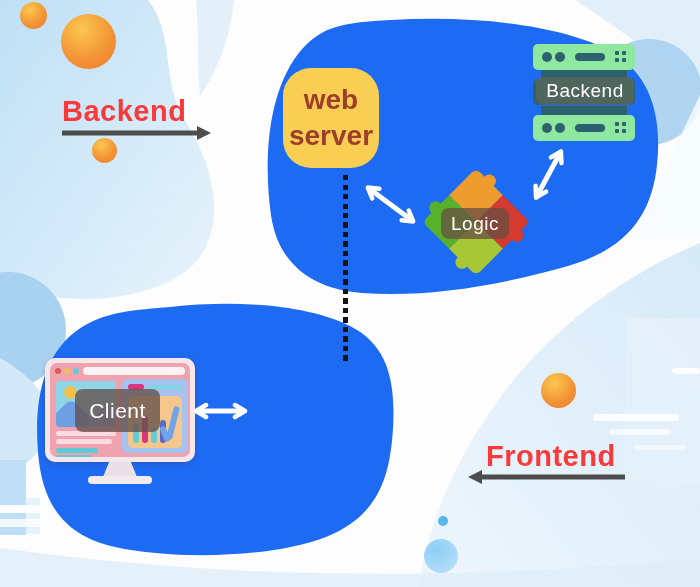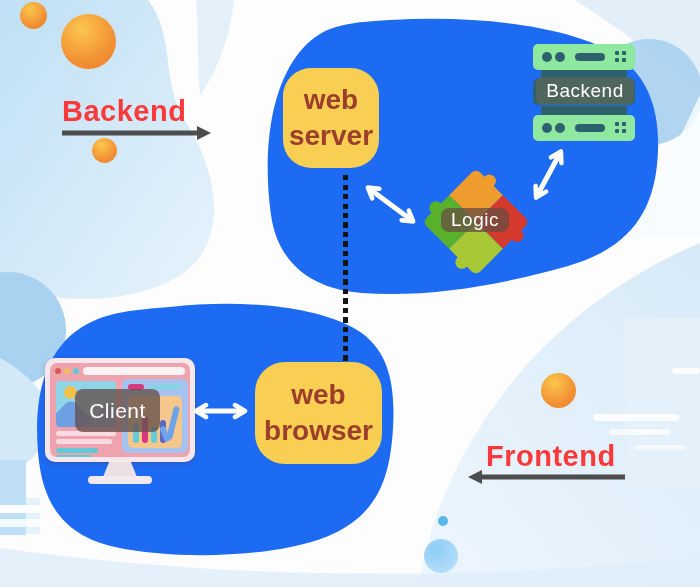--- a/index.html
+++ b/index.html
@@ -23,21 +23,21 @@
     justify-content:center;text-align:center;z-index:3;
   }
   .ybox-server{left:283px;top:68px;width:96px;height:100px;border-radius:28px;}
   .ybox-browser{left:255px;top:362px;width:127px;height:102px;border-radius:30px;}
   
   .ov{
     position:absolute;color:#fff;display:flex;align-items:center;
     justify-content:center;border-radius:8px;letter-spacing:.5px;z-index:5;
   }
   .ov-storage{left:536px;top:77px;width:98px;height:28px;font-size:19px;background:rgba(88,104,88,.8);border-radius:6px;}
-  .ov-logic{left:441px;top:208px;width:68px;height:24px;font-size:19px;background:rgba(104,78,66,.75);}
+  .ov-logic{left:441px;top:208px;width:68px;height:31px;font-size:19px;background:rgba(104,78,66,.75);}
   .ov-client{left:75px;top:389px;width:85px;height:43px;font-size:21px;background:rgba(100,80,74,.78);}
   
   .srv{position:absolute;left:533px;width:102px;height:26px;background:#8fe8a0;border-radius:5px;z-index:3;}
   .srv.dark{background:#2e616e;}
   .strip{position:absolute;left:541px;width:86px;height:9px;background:#2e616e;z-index:3;}
   .led{position:absolute;width:10px;height:10px;border-radius:50%;background:#2e616e;top:8px;}
   .slot{position:absolute;width:30px;height:8px;border-radius:4px;background:#2e616e;top:9px;left:42px;}
   .dots4{position:absolute;right:16px;top:7px;width:4px;height:4px;border-radius:1px;background:#2e616e;
          box-shadow:7px 0 #2e616e,0 7px #2e616e,7px 7px #2e616e;}
   
@@ -144,21 +144,20 @@
   <div class="ocircle oc2"></div>
   <div class="ocircle oc3"></div>
   <div class="ocircle oc4"></div>
 
   <div class="hd hd-frontend">Frontend</div>
   <div class="hd hd-backend">Backend</div>
 
   <div class="dotline"></div>
 
   <div class="ybox ybox-server">web server</div>
-  <div class="ybox ybox-browser">web browser</div>
 
   <div>
     <div class="srv" style="top:44px">
       <span class="led" style="left:9px"></span>
       <span class="led" style="left:22px"></span>
       <span class="slot"></span>
       <span class="dots4"></span>
     </div>
     <div class="strip" style="top:70px"></div>
     <div class="srv dark" style="top:79px"></div>

